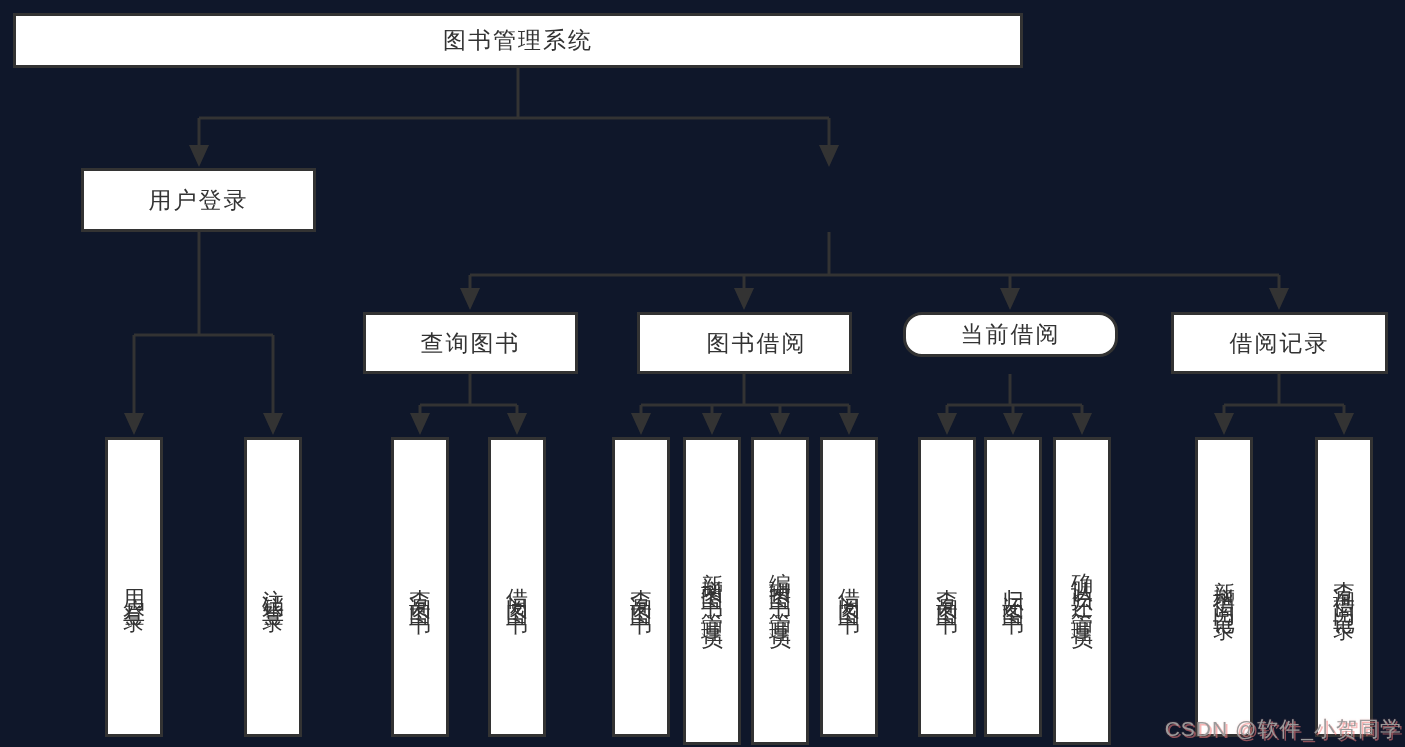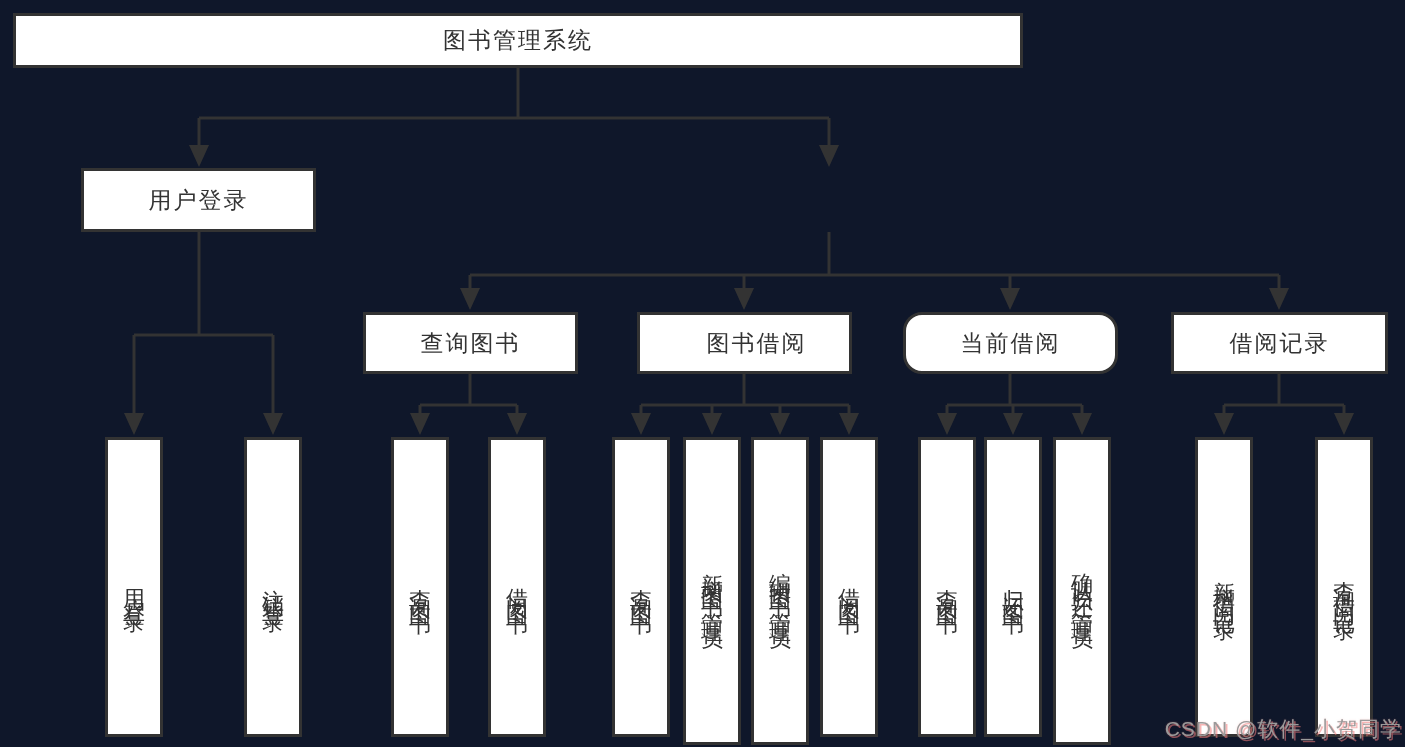--- a/index.html
+++ b/index.html
@@ -79,21 +79,21 @@
   <div class="box" style="left:81px;top:168px;width:235px;height:64px;">
     <span class="hlabel">用户登录</span>
   </div>
 
   <div class="box" style="left:363px;top:312px;width:215px;height:62px;">
     <span class="hlabel">查询图书</span>
   </div>
   <div class="box" style="left:637px;top:312px;width:215px;height:62px;padding-left:24px;">
     <span class="hlabel">图书借阅</span>
   </div>
-  <div class="box" style="left:903px;top:312px;width:215px;height:62px;border-radius:19px;">
+  <div class="box" style="left:903px;top:312px;width:215px;height:45px;border-radius:19px;">
     <span class="hlabel">当前借阅</span>
   </div>
   <div class="box" style="left:1171px;top:312px;width:217px;height:62px;">
     <span class="hlabel">借阅记录</span>
   </div>
 
   <div class="box" style="left:105px;top:437px;width:58px;height:300px;">
     <span class="vlabel">用户登录</span>
   </div>
   <div class="box" style="left:244px;top:437px;width:58px;height:300px;">

